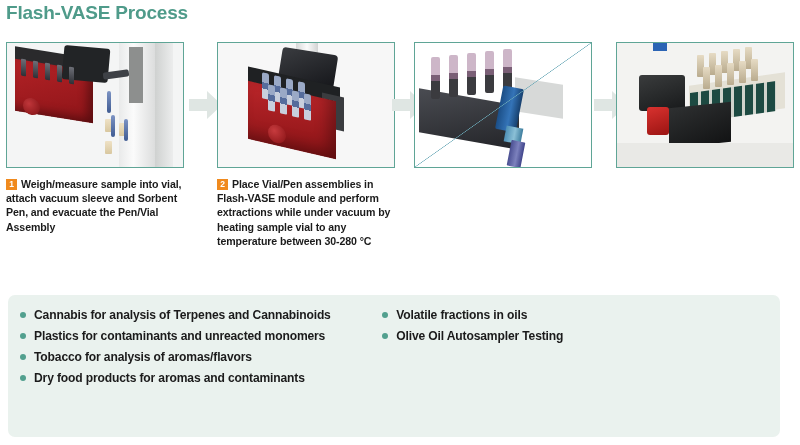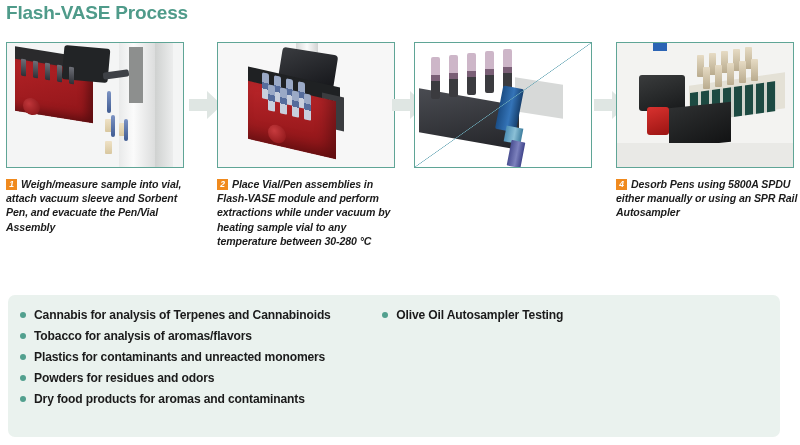--- a/index.html
+++ b/index.html
@@ -27,21 +27,20 @@
     white-space: nowrap;
   }
 
   
   .steps {
     position: absolute;
     left: 0;
     top: 42px;
     width: 656px;
     height: 240px;
-    font-style: italic;
   }
   .step {
     position: absolute;
     top: 0;
     width: 182px;
   }
   .step-0 { left: 6px; }
   .step-1 { left: 217px; }
   .step-2 { left: 414px; }
   .step-3 { left: 616px; }
@@ -407,54 +406,51 @@
       <div class="ph4-vial" style="left:98px;top:22px;"></div>
       <div class="ph4-vial" style="left:110px;top:20px;"></div>
       <div class="ph4-vial" style="left:122px;top:18px;"></div>
       <div class="ph4-vial" style="left:134px;top:16px;"></div>
       <div class="ph4-green"></div>
       <div class="ph4-blackbox"></div>
       <div class="ph4-blackbox2"></div>
       <div class="ph4-red"></div>
       <div class="ph4-floor"></div>
     </div>
-    <div class="caption">
-      <span class="step-badge">4</span><span>Desorb Pens using 5800A SPDU either manually or using an SPR Rail Autosampler</span>
-    </div>
   </div>
 
 </div>
 
 <div class="apps-panel">
   <div class="apps-cols">
 
     <div class="apps-col-left">
       <div class="app-item">
         <span class="app-bullet"></span>
         <span class="app-text">Cannabis for analysis of Terpenes and Cannabinoids</span>
       </div>
       <div class="app-item">
         <span class="app-bullet"></span>
+        <span class="app-text">Plastics for contaminants and unreacted monomers</span>
+      </div>
+      <div class="app-item">
+        <span class="app-bullet"></span>
         <span class="app-text">Tobacco for analysis of aromas/flavors</span>
       </div>
       <div class="app-item">
         <span class="app-bullet"></span>
-        <span class="app-text">Plastics for contaminants and unreacted monomers</span>
-      </div>
-      <div class="app-item">
-        <span class="app-bullet"></span>
-        <span class="app-text">Powders for residues and odors</span>
-      </div>
-      <div class="app-item">
-        <span class="app-bullet"></span>
         <span class="app-text">Dry food products for aromas and contaminants</span>
       </div>
     </div>
 
     <div class="apps-col-right">
       <div class="app-item">
         <span class="app-bullet"></span>
+        <span class="app-text">Volatile fractions in oils</span>
+      </div>
+      <div class="app-item">
+        <span class="app-bullet"></span>
         <span class="app-text">Olive Oil Autosampler Testing</span>
       </div>
     </div>
 
   </div>
 </div>
 
 </body></html>

